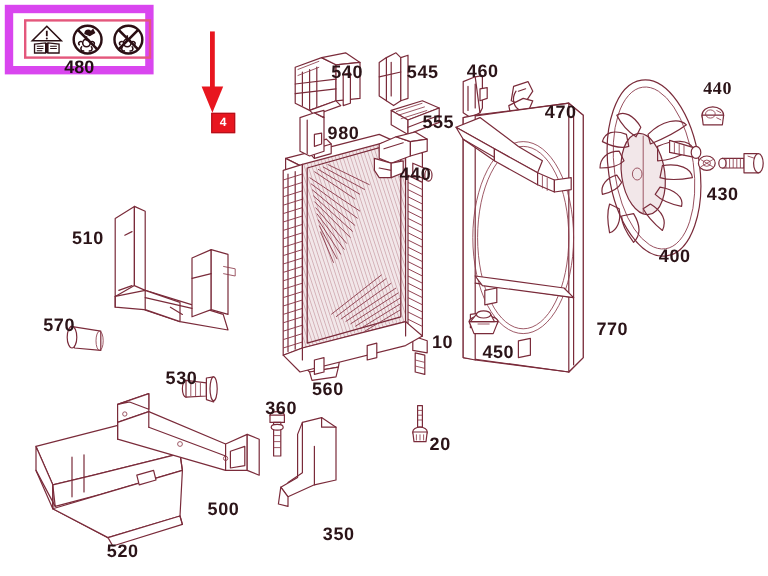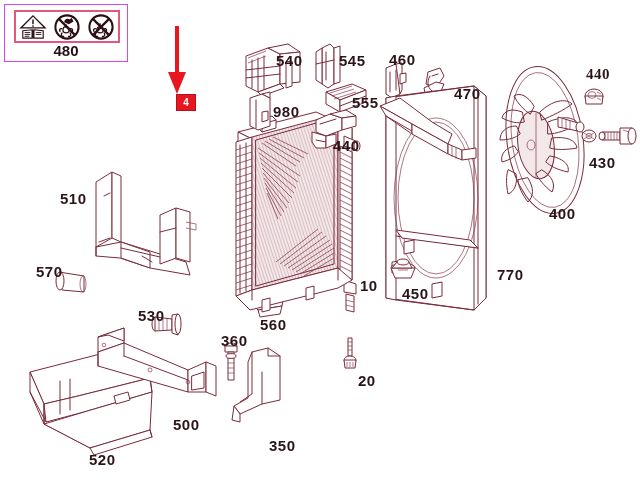--- a/index.html
+++ b/index.html
@@ -18,21 +18,21 @@
     font-size:15px;
     font-weight:700;
     color:#2b1418;
     white-space:nowrap;
     letter-spacing:0.5px;
   }
 
   
   #warn-box{
     position:absolute;left:4px;top:4px;width:124px;height:58px;
-    border:1px solid #d946ef;
+    border:7px solid #d946ef;
     background:#fff;
     box-sizing:border-box;
   }
   #warn-inner{
     position:absolute;left:9px;top:5px;width:106px;height:33px;
     border:2px solid #e4577c;
     box-sizing:border-box;
     display:flex;align-items:center;justify-content:space-around;
   }
   #warn-label{
@@ -416,18 +416,18 @@
   <div class="lbl" id="L580" style="left: 333px; top: 137px;">440</div>
   <div class="lbl" id="L510" style="left: 60px; top: 190px;">510</div>
   <div class="lbl" id="L400" style="left: 549px; top: 205px;">400</div>
   <div class="lbl" id="L410" style="left: 497px; top: 266px;">770</div>
   <div class="lbl" id="L570" style="left: 36px; top: 263px;">570</div>
   <div class="lbl" id="L10" style="left: 360px; top: 277px;">10</div>
   <div class="lbl" id="L450" style="left: 402px; top: 285px;">450</div>
   <div class="lbl" id="L560" style="left: 260px; top: 316px;">560</div>
   <div class="lbl" id="L530" style="left: 138px; top: 307px; text-align: right;">530</div>
   <div class="lbl" id="L360" style="left: 221px; top: 332px;">360</div>
-  <div class="lbl" id="L20" style="left: 358px; top: 372px;">20</div>
+  <div class="lbl" id="L20" style="left: 358px; top: 362px;">20</div>
   <div class="lbl" id="L350" style="left: 269px; top: 402px; margin-top: 35px;">350</div>
   <div class="lbl" id="L500" style="left: 173px; top: 416px;">500</div>
   <div class="lbl" id="L520" style="left: 89px; top: 451px;">520</div>
 
 </div>
 
 </body></html>

